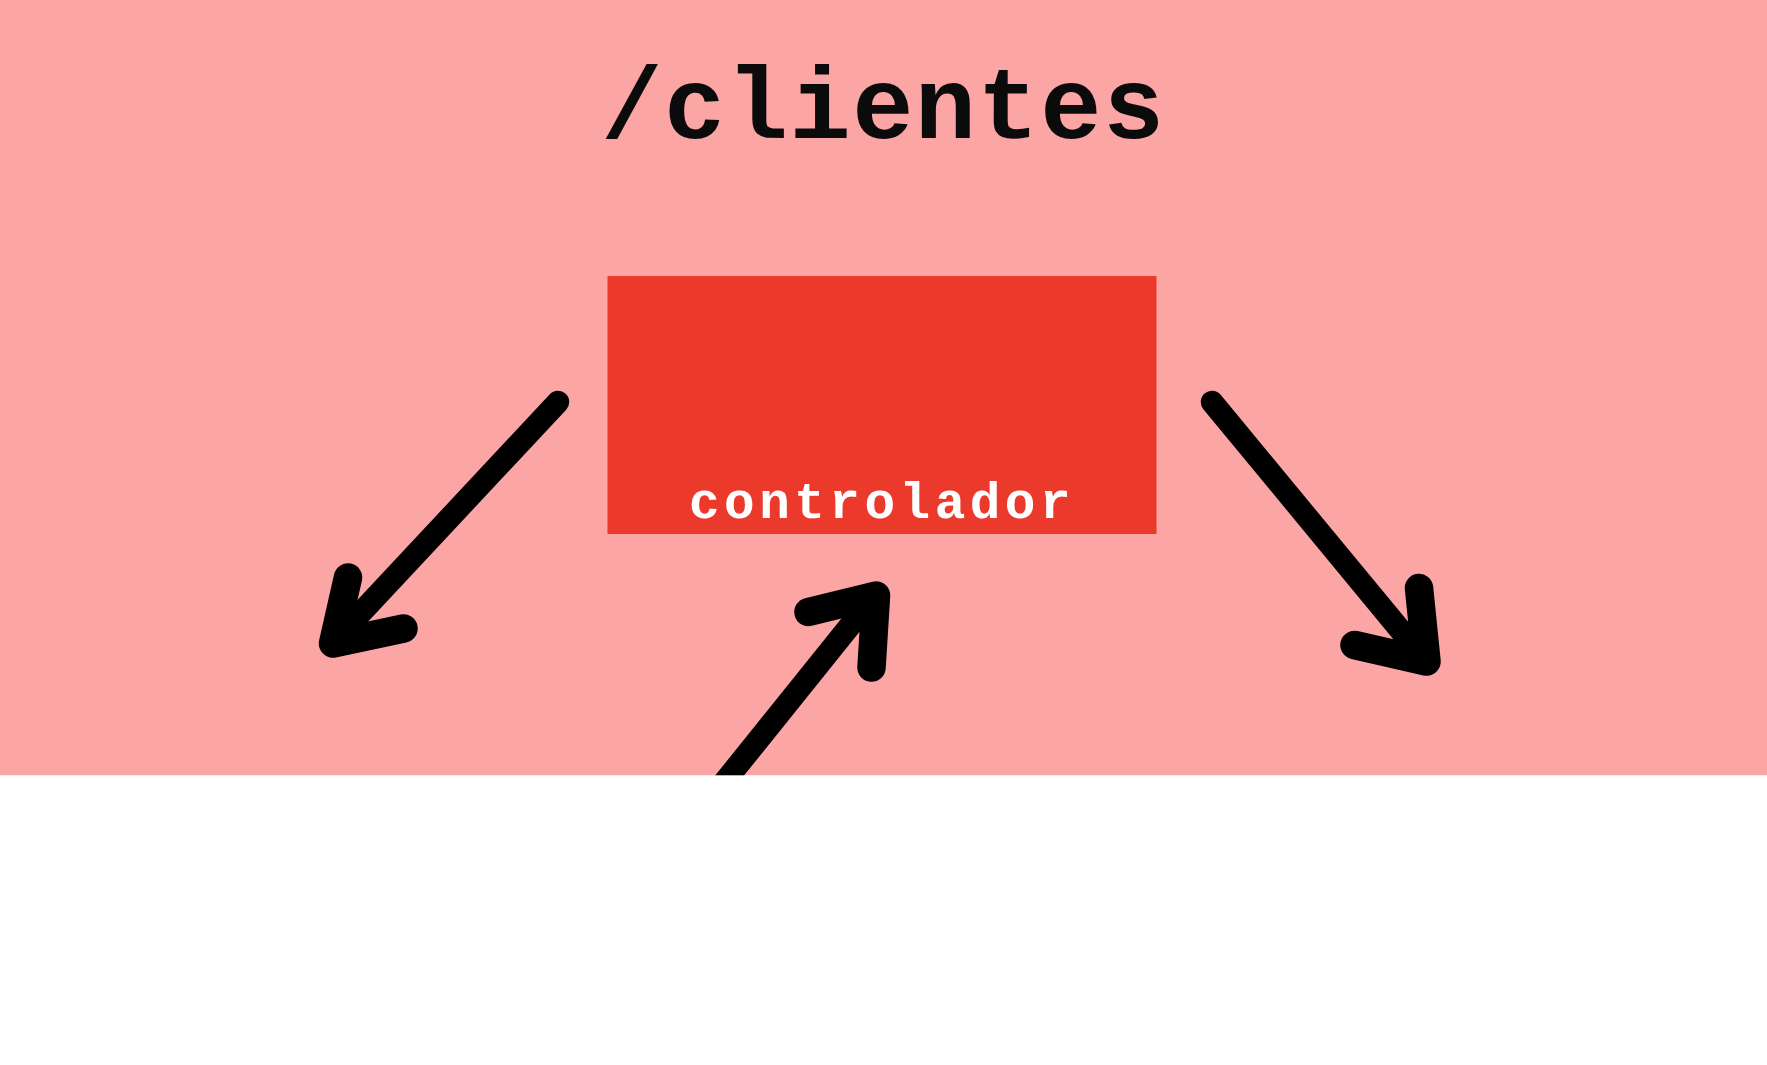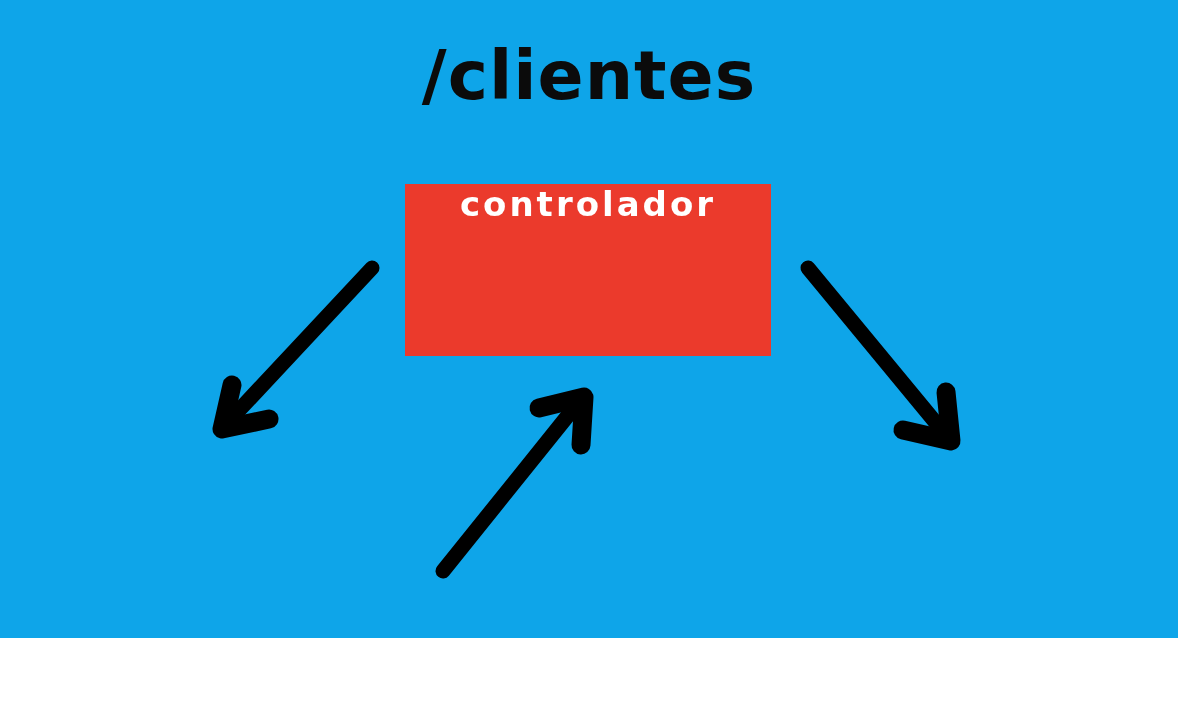--- a/index.html
+++ b/index.html
@@ -4,43 +4,44 @@
 <style>
   html, body {
     margin: 0;
     padding: 0;
     background: #ffffff;
     font-family: "DejaVu Sans", "Liberation Sans", sans-serif;
   }
   .canvas {
     position: relative;
     width: 1178px;
-    height: 638px;
-    background: #0ea5e9;
+    height: 517px;
+    background: #fca5a5;
     overflow: hidden;
+    font-family: Liberation Mono, monospace;
   }
   .diagram-title {
     position: absolute;
     left: 0;
     top: 36px;
     width: 1178px;
     margin: 0;
     text-align: center;
     font-size: 68px;
     font-weight: 800;
     letter-spacing: 1px;
     color: #0b0b0b;
   }
   .box {
     position: absolute;
     width: 366px;
     height: 172px;
     background: #EB3A2C;
     display: flex;
-    align-items: flex-start;
+    align-items: flex-end;
     justify-content: center;
   }
   .box .box-label {
     color: #ffffff;
     font-size: 34px;
     font-weight: 700;
     letter-spacing: 3px;
   }
   .box-controlador { left: 405px; top: 184px; }
   .box-modelo      { left: 40px;  top: 486px; }

